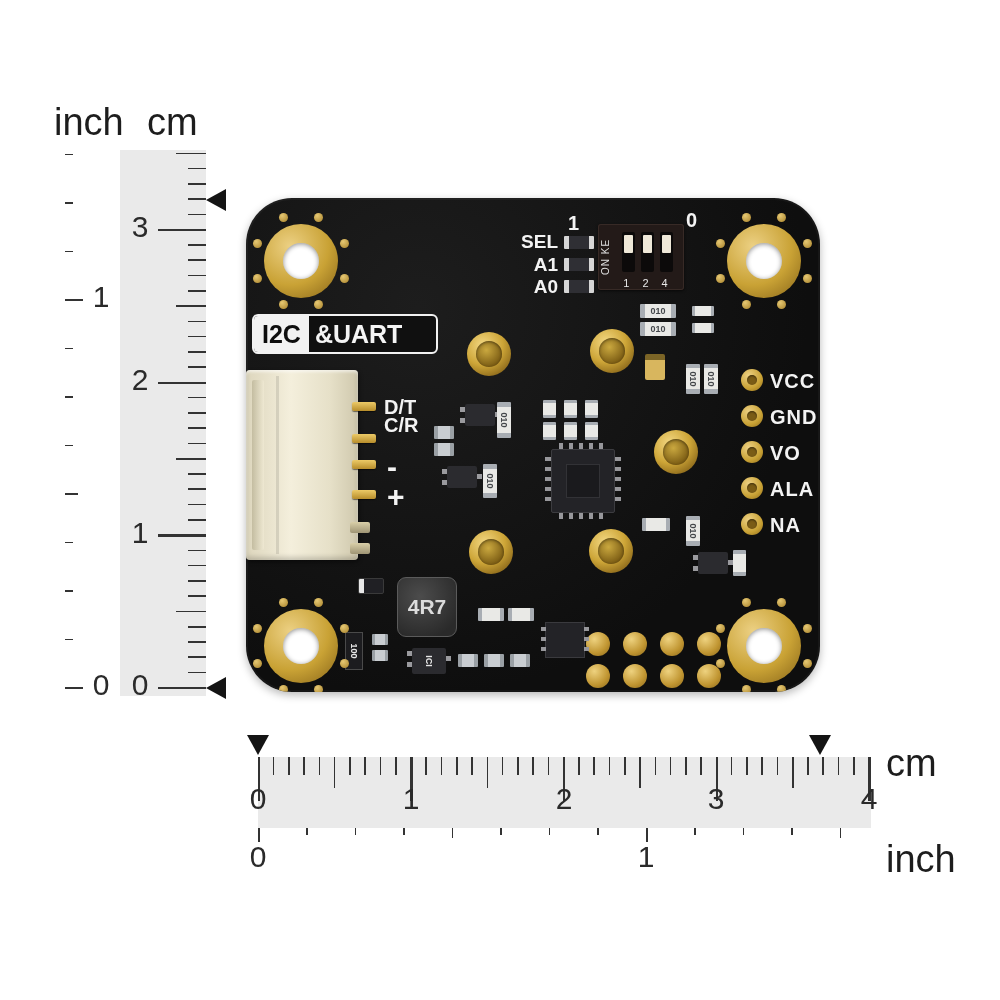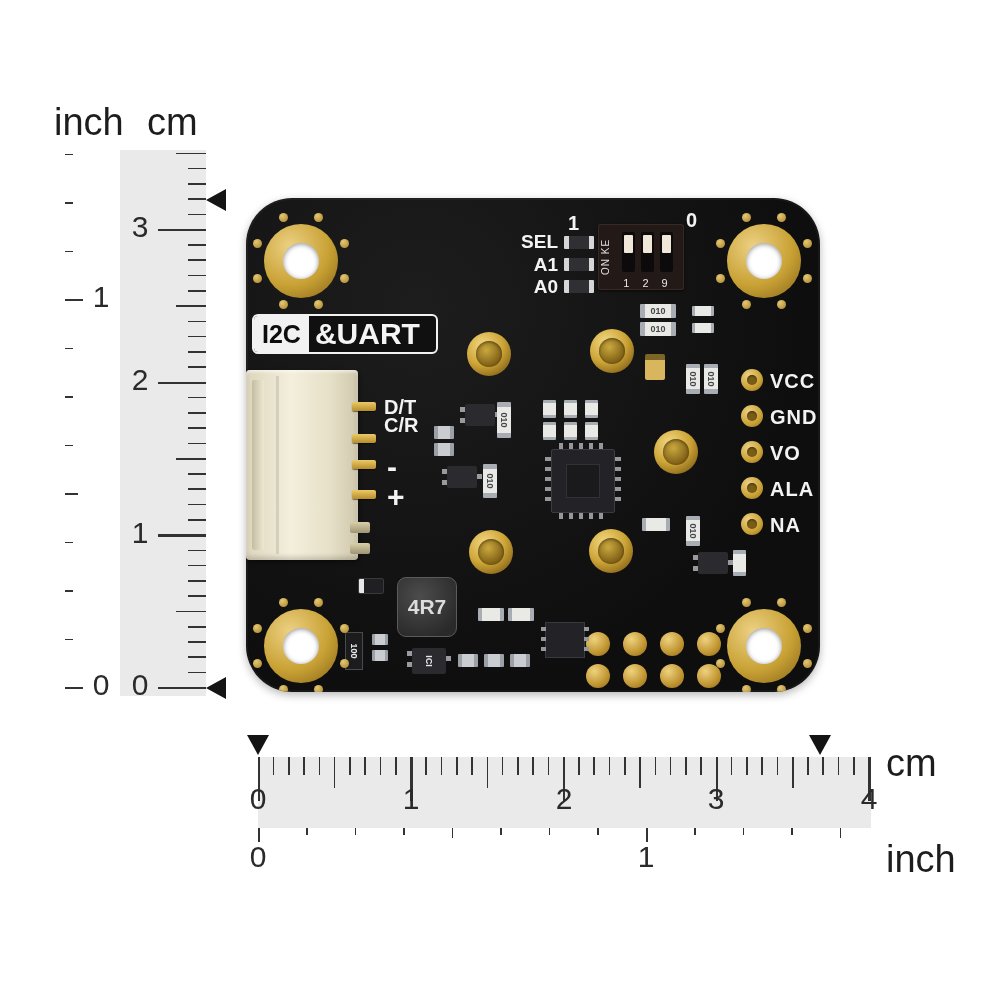--- a/index.html
+++ b/index.html
@@ -33,21 +33,21 @@
 
   .brand { position:absolute; left:116px; top:35px; width:162px; height:44px;
            background:#f7f7f4; border-radius:4px; display:flex; align-items:center; justify-content:center;
            font-weight:bold; font-size:33px; color:#0b0b0b; letter-spacing:-1px; }
 
   .iface { position:absolute; left:6px; top:116px; width:186px; height:40px;
            display:flex; align-items:stretch; border:2px solid #f2f2f2; border-radius:6px;
            background:#101010; overflow:hidden; }
   .iface .seg1 { background:#f2f2f2; color:#0d0d0d; font-weight:bold; font-size:25px;
            display:flex; align-items:center; padding:0 8px; }
-  .iface .seg2 { color:#f4f4f4; font-weight:bold; font-size:30px;
+  .iface .seg2 { color:#f4f4f4; font-weight:bold; font-size:25px;
            display:flex; align-items:center; padding:0 6px; }
 
   .dipbody { position:absolute; left:352px; top:26px; width:86px; height:66px;
            background:#231a18; border-radius:3px;
            box-shadow:0 1px 3px rgba(0,0,0,.6), inset 0 0 0 1px #372a26; }
   .dslot  { position:absolute; top:8px; width:13px; height:40px; background:#0c0a0a; border-radius:2px; }
   .dslider{ position:absolute; left:2px; top:3px; width:9px; height:18px; background:#efe8d8; border-radius:1px; }
 
   .cpin { position:absolute; left:106px; width:24px; height:9px; border-radius:2px;
           background:linear-gradient(180deg,#ecca67,#b78d2b); box-shadow:0 1px 1px rgba(0,0,0,.5); }
@@ -265,21 +265,21 @@
         <div style="position:absolute;left:0;top:4px;height:58px;width:14px;display:flex;align-items:center;justify-content:center;writing-mode:vertical-rl;transform:rotate(180deg);color:#dddddd;font-size:10px;letter-spacing:1px;">ON KE</div>
         <div class="dslot" style="left:24px;">
             <div class="dslider"></div>
           </div>
         <div class="dslot" style="left:43px;">
             <div class="dslider"></div>
           </div>
         <div class="dslot" style="left:62px;">
             <div class="dslider"></div>
           </div>
-        <div style="position:absolute;left:14px;bottom:1px;width:72px;text-align:center;color:#e8e8e8;font-size:11px;letter-spacing:5px;">1 2 9</div>
+        <div style="position:absolute;left:14px;bottom:1px;width:72px;text-align:center;color:#e8e8e8;font-size:11px;letter-spacing:5px;">1 2 4</div>
       </div>
       <div class="silk" style="left:272px;top:34px;width:40px;text-align:right;font-size:19px;">SEL</div>
       <div class="silk" style="left:272px;top:57px;width:40px;text-align:right;font-size:19px;">A1</div>
       <div class="silk" style="left:272px;top:79px;width:40px;text-align:right;font-size:19px;">A0</div>
       <div class="res-d" style="left:318px;top:38px;width:30px;height:13px;"></div>
       <div class="res-d" style="left:318px;top:60px;width:30px;height:13px;"></div>
       <div class="res-d" style="left:318px;top:82px;width:30px;height:13px;"></div>
     </div>
 
     <div class="iface">

